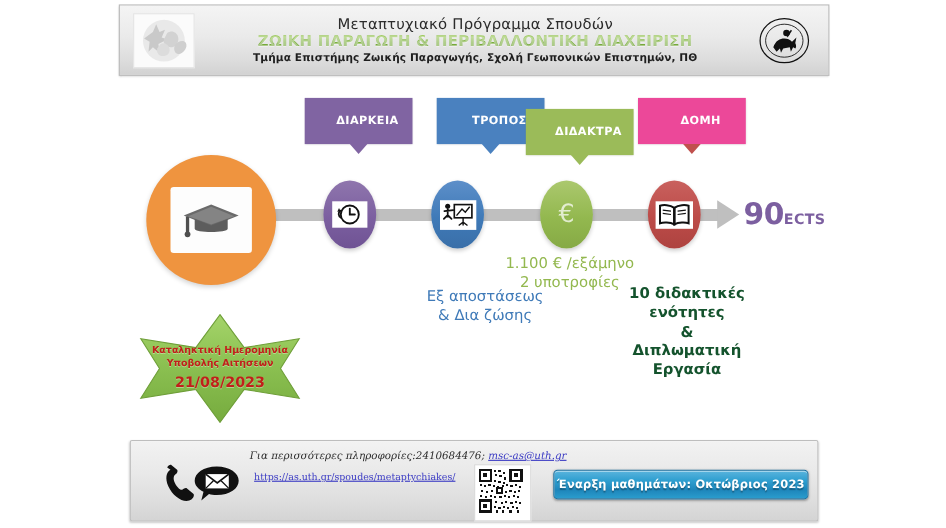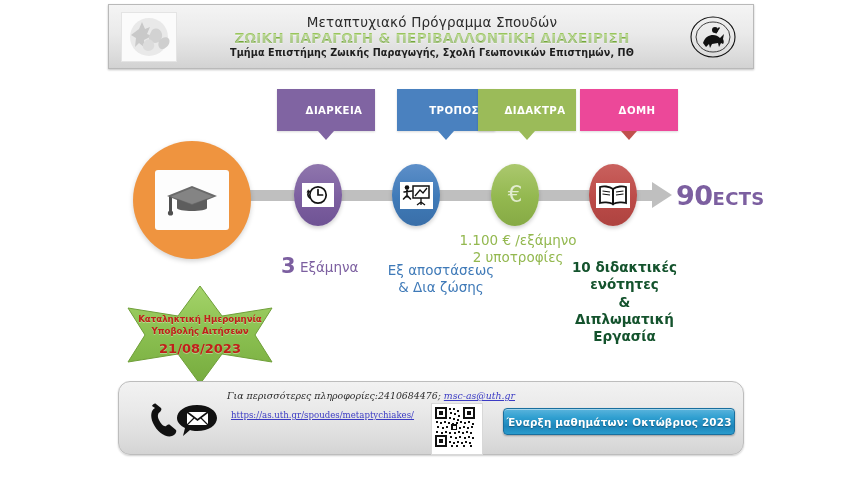--- a/index.html
+++ b/index.html
@@ -104,36 +104,36 @@
   .d-duration .big{font-size:21px;font-weight:bold;vertical-align:-1px;}
   .d-mode{left:381px;top:262px;color:#3f7ab8;font-size:13.5px;text-align:center;width:120px;}
   .d-fees{left:443px;top:232px;color:#93b84f;font-size:13.5px;text-align:center;width:150px;}
   .d-structure{left:562px;top:259px;color:#14532d;font-size:13.5px;font-weight:bold;text-align:center;width:125px;}
 
   
   .ects{
     position:absolute;left:676px;top:180px;color:#7c5fa0;white-space:nowrap;
   }
   .ects .num{font-size:27px;font-weight:bold;letter-spacing:-.5px;}
-  .ects .unit{font-size:18px;font-weight:bold;letter-spacing:.3px;}
+  .ects .unit{font-size:13px;font-weight:bold;letter-spacing:.3px;}
 
   
   .star-wrap{position:absolute;left:112px;top:284px;width:176px;height:102px;}
   .star-text{
     position:absolute;left:0;top:29px;width:176px;text-align:center;
     font-size:8.6px;font-weight:bold;color:#c0201a;line-height:1.45;
     text-shadow:0 1px 0 rgba(255,255,255,.35);
   }
   .star-text .date{font-size:13px;display:block;margin-top:2px;}
 
   
   .footer{
-    position:absolute;left:118px;top:381px;width:624px;height:72px;
+    position:absolute;left:118px;top:400px;width:624px;height:72px;
     background:linear-gradient(180deg,#f2f2f2 0%,#e9e9e9 40%,#dedede 75%,#d4d4d4 100%);
-    border:1px solid #bdbdbd;border-radius:12px;
+    border:1px solid #bdbdbd;border-radius:2px;
     box-shadow:0 1px 2px rgba(0,0,0,.2);
   }
   .footer-icons{position:absolute;left:28px;top:20px;width:76px;height:40px;}
   .f-info{
     position:absolute;left:108px;top:8px;font-size:9.4px;color:#2b2b2b;
     font-style:italic;font-family:"DejaVu Serif","Liberation Serif",serif;white-space:nowrap;
   }
   .f-info .mail{color:#3b3bc4;text-decoration:underline;font-style:italic;}
   .f-url{
     position:absolute;left:112px;top:28px;font-size:8.6px;color:#3b3bc4;
@@ -208,21 +208,21 @@
   <div class="callout c-purple" style="left:277px;top:89px;">
     <span class="lbl">ΔΙΑΡΚΕΙΑ</span>
     <span class="tail"></span>
   </div>
 
   <div class="callout c-blue" style="left:369px;top:89px;margin-left:28px;">
     <span class="lbl">ΤΡΟΠΟΣ</span>
     <span class="tail"></span>
   </div>
 
-  <div class="callout c-green" style="left:478px;top:89px;">
+  <div class="callout c-green" style="left:478px;top:99px;">
     <span class="lbl">ΔΙΔΑΚΤΡΑ</span>
     <span class="tail"></span>
   </div>
 
   <div class="callout c-red" style="left:580px;top:89px;">
     <span class="lbl">ΔΟΜΗ</span>
     <span class="tail"></span>
   </div>
 
   <div class="node n-purple" style="left:294px;top:164px;">
@@ -260,23 +260,20 @@
     <div class="node-icon-box" style="width:34px;height:25px;">
       <svg width="32" height="23" viewBox="0 0 32 23" aria-hidden="true">
         <path d="M16 5 C12 2 6 2 3 3 L3 19 C6 18 12 18 16 20 Z" fill="none" stroke="#111" stroke-width="1.8"></path>
         <path d="M16 5 C20 2 26 2 29 3 L29 19 C26 18 20 18 16 20 Z" fill="none" stroke="#111" stroke-width="1.8"></path>
         <path d="M16 5 L16 20" stroke="#111" stroke-width="1.8"></path>
         <path d="M5.5 7 L13 8 M5.5 10 L13 11 M19 8 L26.5 7 M19 11 L26.5 10" stroke="#111" stroke-width="1.1"></path>
       </svg>
     </div>
   </div>
 
-  <div class="desc d-duration">
-    <span class="big">3</span><span> Εξάμηνα</span>
-  </div>
 
   <div class="desc d-mode">
     <div>Εξ αποστάσεως</div>
     <div>&amp; Δια ζώσης</div>
   </div>
 
   <div class="desc d-fees">
     <div>1.100 € /εξάμηνο</div>
     <div>2 υποτροφίες</div>
   </div>

